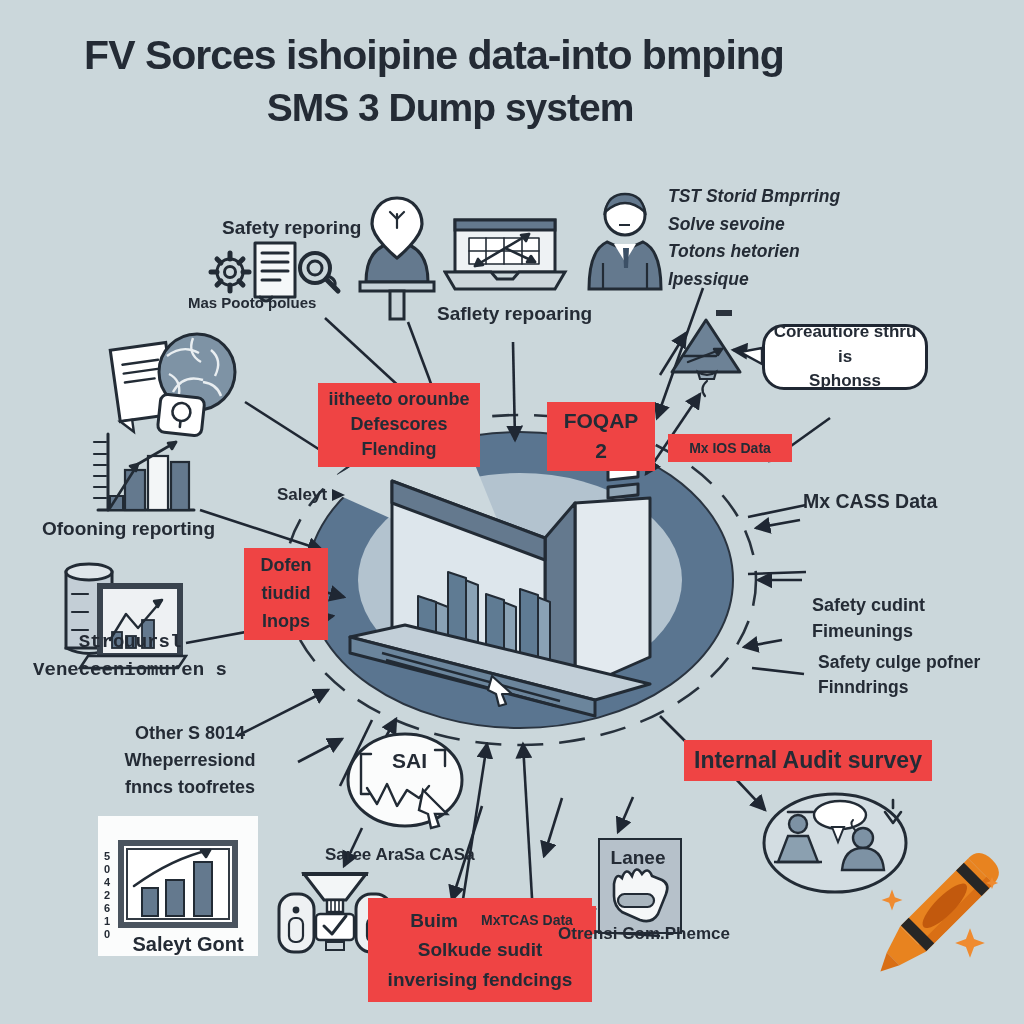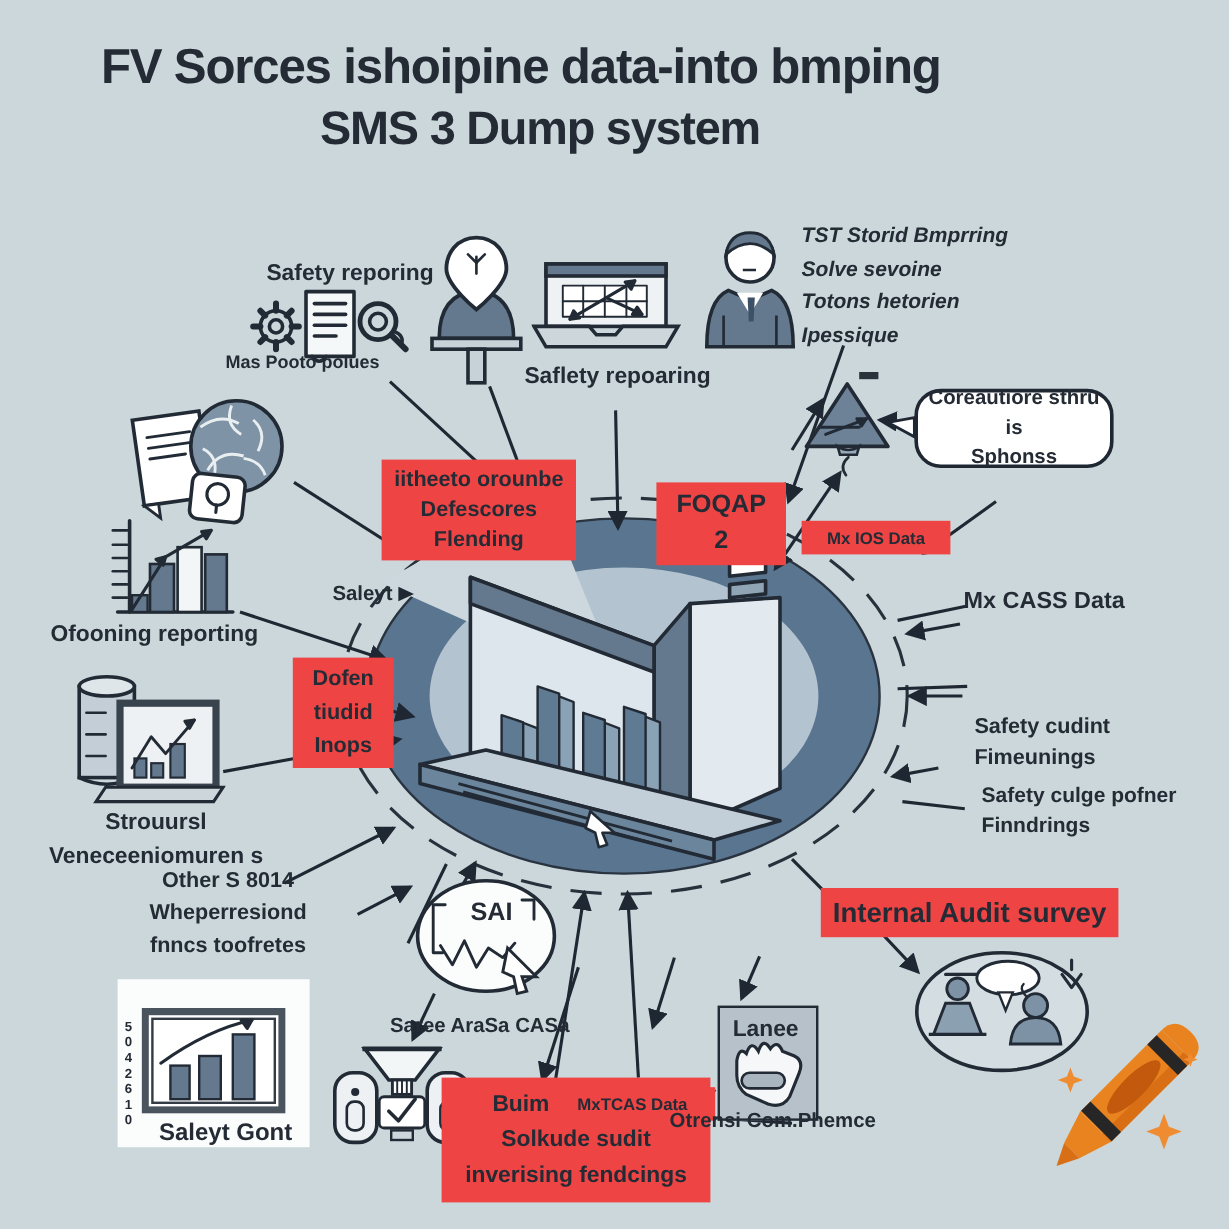--- a/index.html
+++ b/index.html
@@ -282,21 +282,21 @@
   <rect x="42" y="28" width="80" height="70" fill="#eef1f3" stroke="#39434e" stroke-width="6"></rect>
   <rect x="54" y="74" width="10" height="16" fill="#64798e" stroke="#222b35" stroke-width="1.8"></rect>
   <rect x="68" y="78" width="10" height="12" fill="#64798e" stroke="#222b35" stroke-width="1.8"></rect>
   <rect x="84" y="62" width="12" height="28" fill="#64798e" stroke="#222b35" stroke-width="1.8"></rect>
   <g class="stroke" stroke-width="2.4">
     <path d="M52,82 L68,56 L80,70 L104,42"></path>
     <polygon points="104,42 96,43 100,49" fill="#222b35"></polygon>
   </g>
   <polygon points="30,98 128,98 120,110 22,110" fill="#cdd6db" stroke="#222b35" stroke-width="2.6"></polygon>
 </svg>
-<div class="lbl ml c" style="left:20px;top:672px;width:220px;font-size:19px;">Strouursl
+<div class="lbl ml c" style="left:20px;top:629px;width:220px;font-size:19px;font-family:Liberation Mono, monospace;">Strouursl
 Veneceeniomuren s</div>
 
 <div class="box lbl ml" style="left:228px;top:548px;width:64px;font-size:18px;line-height:1.55;margin-left:16px;">Dofen
 tiudid
 Inops</div>
 
 <div class="lbl ml c" style="left:70px;top:720px;width:240px;font-size:18px;line-height:1.5;">Other S 8014
 Wheperresiond
 fnncs toofretes</div>
 

